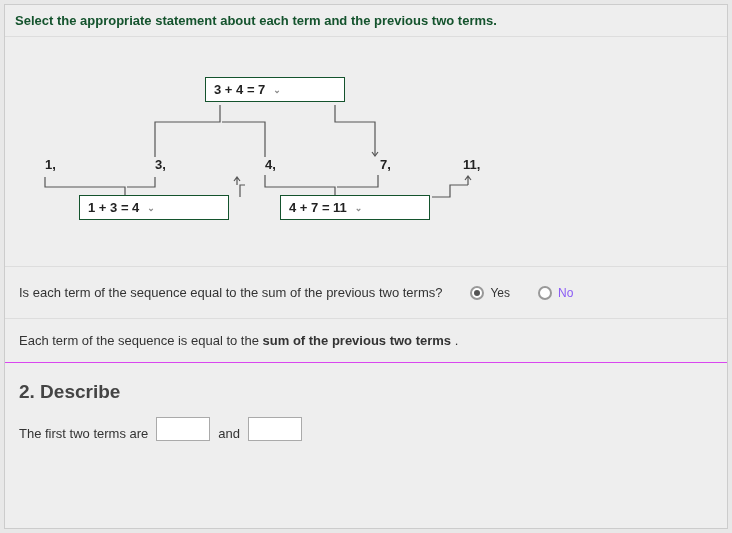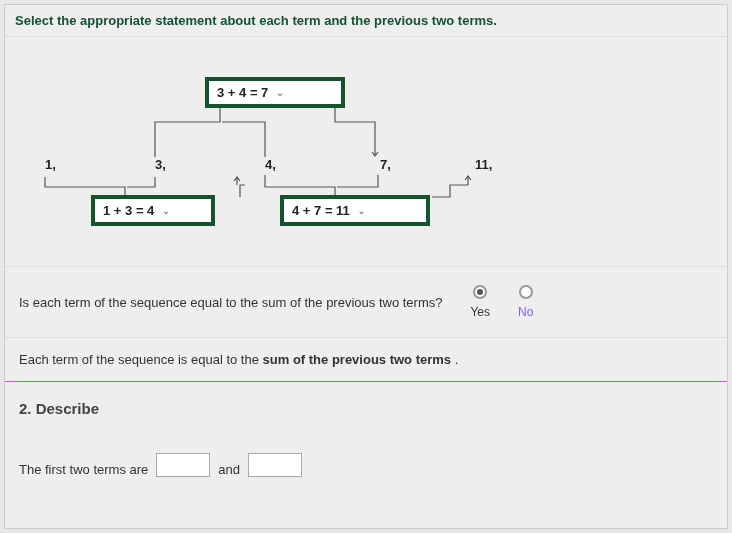--- a/index.html
+++ b/index.html
@@ -42,41 +42,41 @@
       font-size: 13px;
       color: #222;
     }
     .sequence-terms span {
       position: absolute;
     }
     .t1 { left: 10px; }
     .t2 { left: 120px; }
     .t3 { left: 230px; }
     .t4 { left: 345px; }
-    .t5 { left: 440px; }
+    .t5 { left: 428px; }
     
     .eq-box {
       position: absolute;
       background: #fff;
-      border: 4px solid #14532d;
+      border: 1px solid #14532d;
       padding: 4px 10px 4px 8px;
       font-size: 13px;
       font-weight: bold;
       color: #222;
       display: flex;
       align-items: center;
       gap: 8px;
     }
     .chev {
       font-size: 9px;
       color: #888;
       cursor: pointer;
     }
     .eq-top { top: 40px; left: 200px; width: 140px; }
-    .eq-left { top: 158px; left: 86px; width: 124px; }
+    .eq-left { top: 158px; left: 74px; width: 150px; }
     .eq-right { top: 158px; left: 275px; width: 150px; }
     
     svg.connectors {
       position: absolute;
       top: 0;
       left: 0;
       pointer-events: none;
     }
     
     .question-row {
@@ -87,21 +87,20 @@
       align-items: center;
       gap: 20px;
       border-bottom: 1px solid #ddd;
     }
     .radio-group {
       display: flex;
       align-items: center;
       gap: 6px;
       margin-left: 8px;
       font-size: 12px;
-      flex-direction: column;
     }
     .radio-dot {
       width: 14px;
       height: 14px;
       border-radius: 50%;
       border: 2px solid #999;
       display: inline-flex;
       align-items: center;
       justify-content: center;
       background: #fff;
@@ -121,23 +120,23 @@
       color: #333;
       border-bottom: 1px solid #d946ef;
     }
     .answer-row b { font-weight: bold; }
     
     .describe-section {
       padding: 18px 14px 10px 14px;
     }
     .describe-title {
       font-weight: bold;
-      font-size: 15px;
+      font-size: 19px;
       color: #444;
-      margin-bottom: 36px;
+      margin-bottom: 14px;
     }
     .describe-row {
       font-size: 13px;
       color: #333;
       display: flex;
       align-items: flex-end;
       gap: 8px;
       flex-wrap: wrap;
     }
     .input-box {

